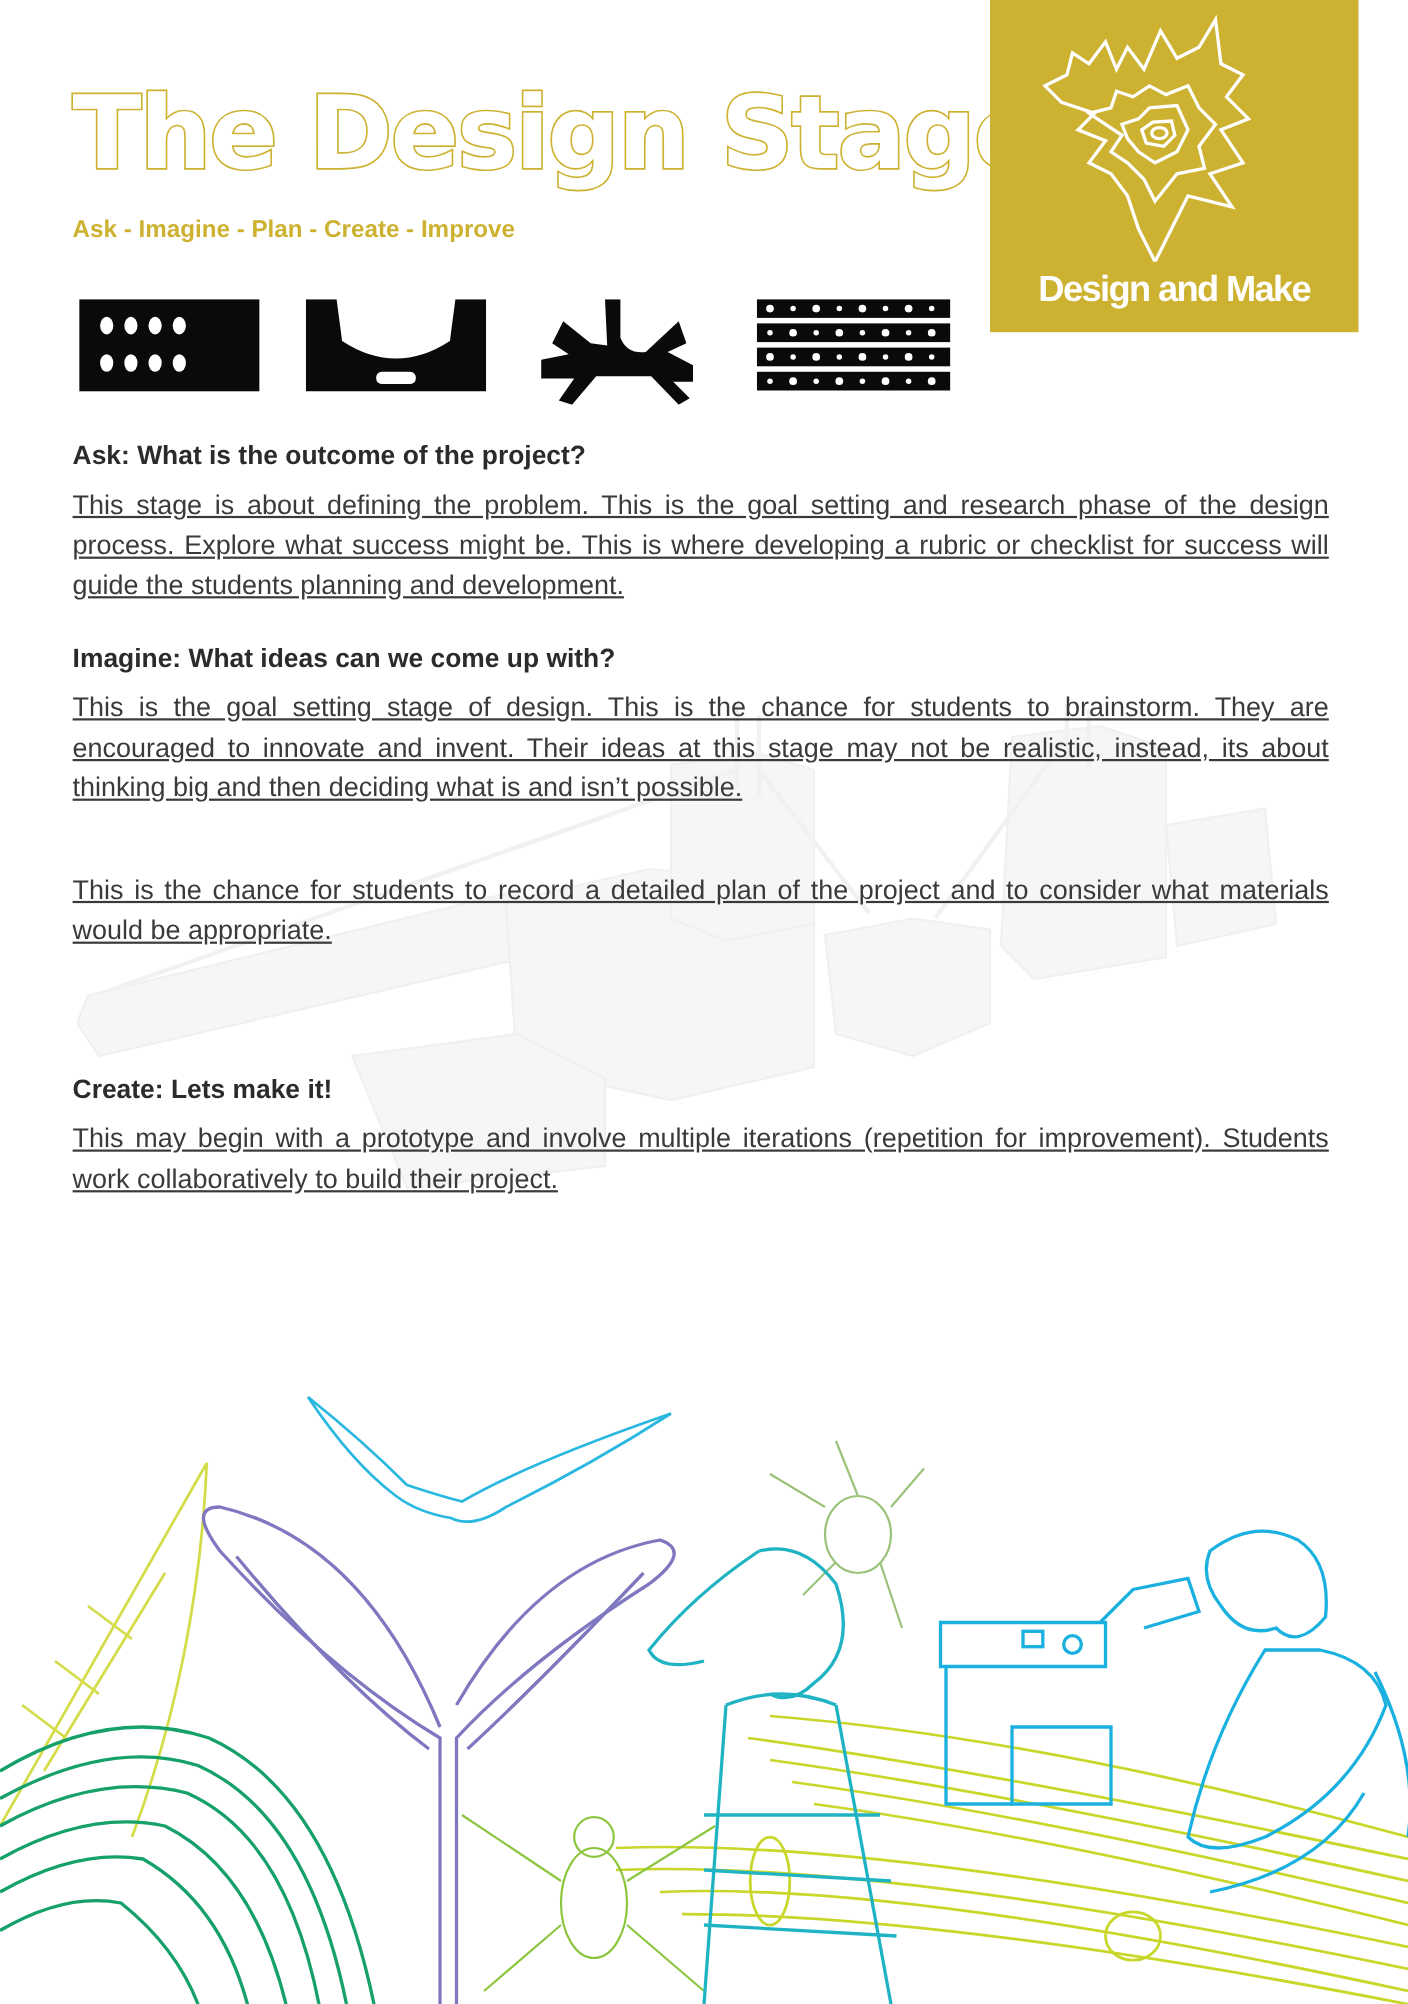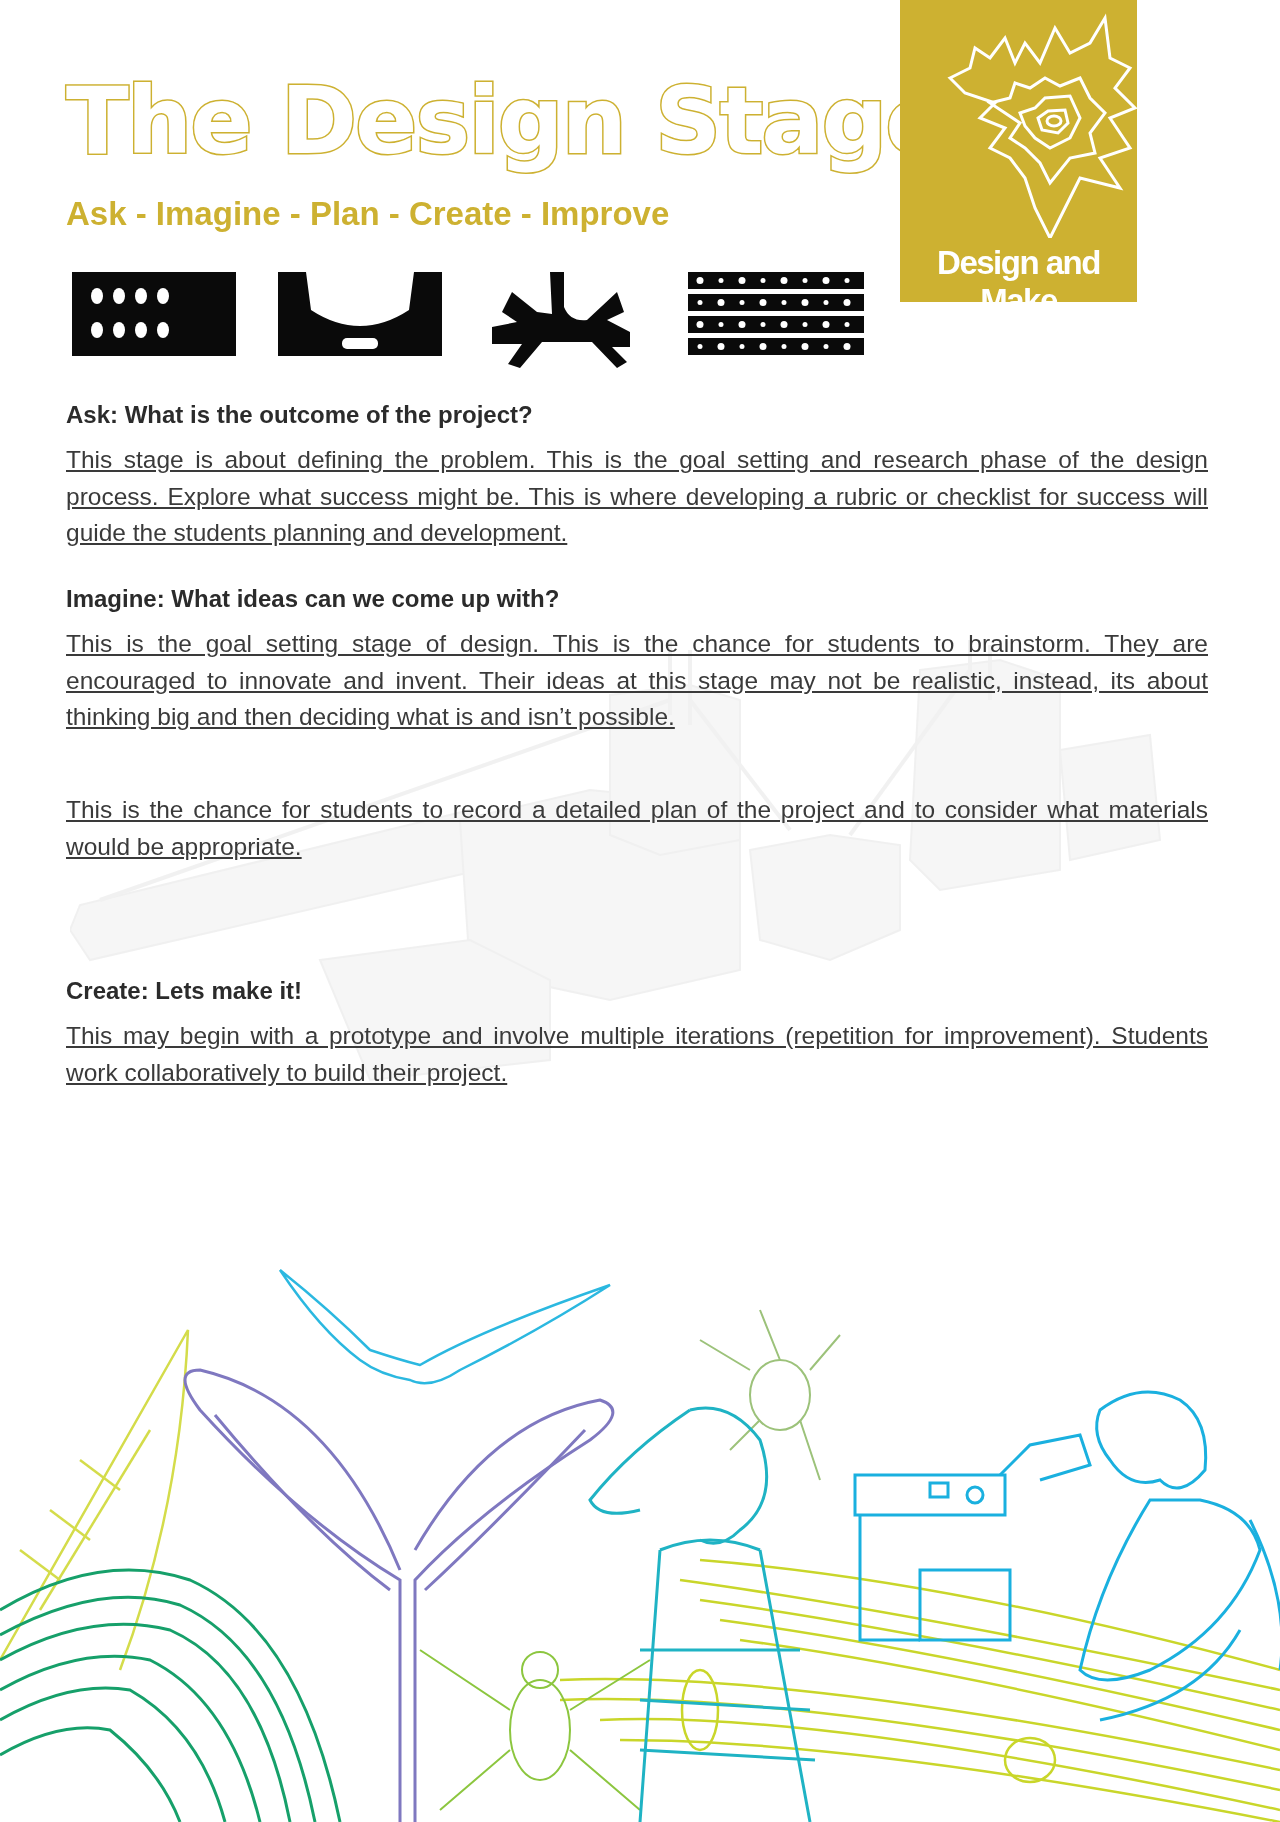--- a/index.html
+++ b/index.html
@@ -8,25 +8,25 @@
     background: #ffffff; font-family: "DejaVu Sans", sans-serif; color: #2b2b2b;
   }
   .title {
     position: absolute; left: 66px; top: 76px; margin: 0;
     font-family: "DejaVu Sans", sans-serif; font-weight: 700;
     font-size: 92px; line-height: 1; letter-spacing: -2px;
     color: #ffffff; -webkit-text-stroke: 3px #cdb131; paint-order: stroke fill;
   }
   .subtitle {
     position: absolute; left: 66px; top: 195px; margin: 0;
-    font-size: 33px; font-weight: 700; color: #cdb131; letter-spacing: 0px;
+    font-size: 22px; font-weight: 700; color: #cdb131; letter-spacing: 0px;
     font-family: "Liberation Sans", sans-serif;
   }
   .logo {
-    position: absolute; left: 900px; top: 0; width: 237px; height: 302px;
+    position: absolute; left: 900px; top: 0; width: 335px; height: 302px;
     background: #cdb131;
   }
   .logo svg { position: absolute; left: 30px; top: 8px; }
   .logo-text {
     position: absolute; left: 0; width: 100%; top: 244px; text-align: center;
     color: #fff; font-family: "Liberation Sans", sans-serif; font-weight: 700;
     font-size: 33px; letter-spacing: -1.5px;
   }
   .pieces { position: absolute; left: 70px; top: 272px; height: 86px; width: 800px; }
   .piece { position: absolute; top: 0; }

